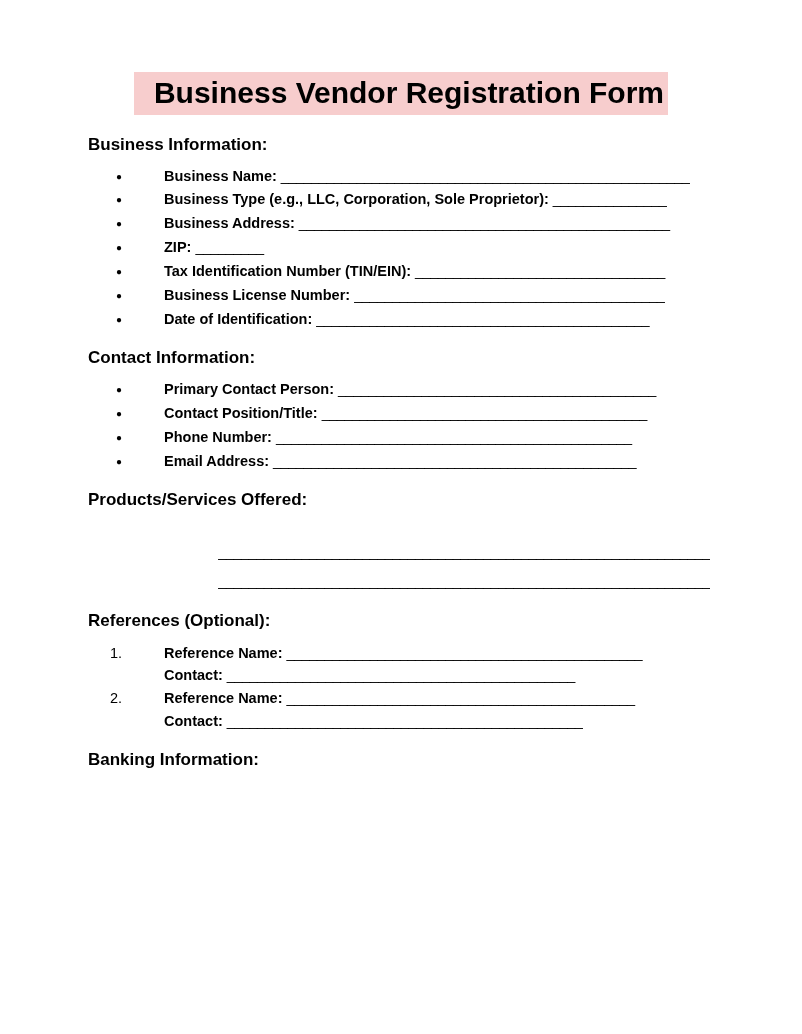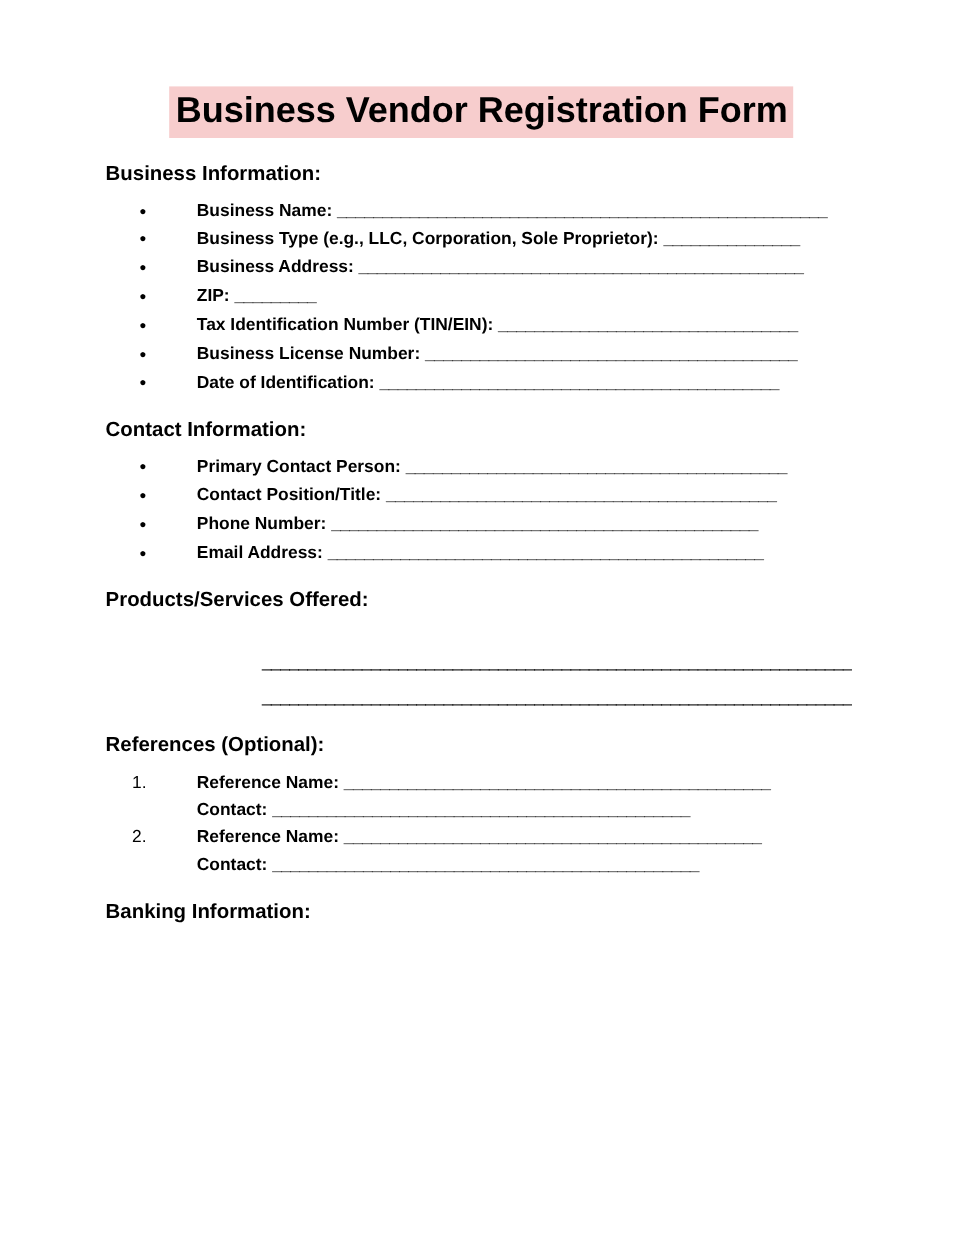--- a/index.html
+++ b/index.html
@@ -25,21 +25,21 @@
   .title-wrap {
     text-align: center;
     margin-top: 72px;
   }
   .doc-title {
     display: inline-block;
     background: #f7cdcd;
     font-size: 30px;
     font-weight: bold;
     line-height: 1.25;
-    padding: 2px 4px 3px 5px;
+    padding: 2px 4px 3px 20px;
     letter-spacing: 0px;
     color: #000;
   }
   .section-heading {
     font-size: 17px;
     font-weight: bold;
     margin-left: 88px;
     margin-top: 20px;
     margin-bottom: 0;
   }
@@ -63,21 +63,21 @@
     left: 0;
     top: 0;
     font-size: 10px;
     line-height: 1.55;
   }
   .lbl {
     font-weight: bold;
     margin-left: 28px;
   }
   .rule {
-    font-weight: bold;
+    font-weight: normal;
     letter-spacing: -0.5px;
     margin-top: 44px;
   }
   ol.refs {
     margin: 14px 0 0 0;
     padding: 0;
     list-style: none;
     counter-reset: refnum;
   }
   ol.refs > li {

